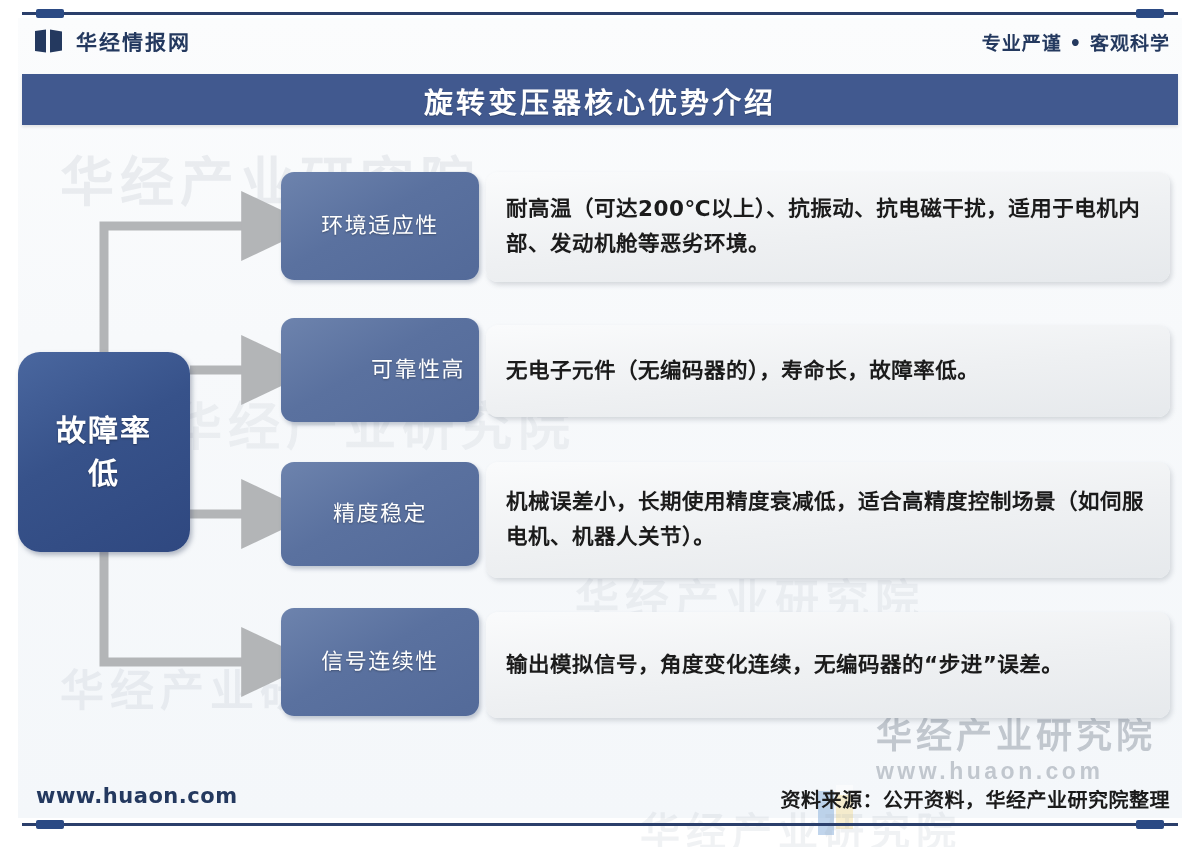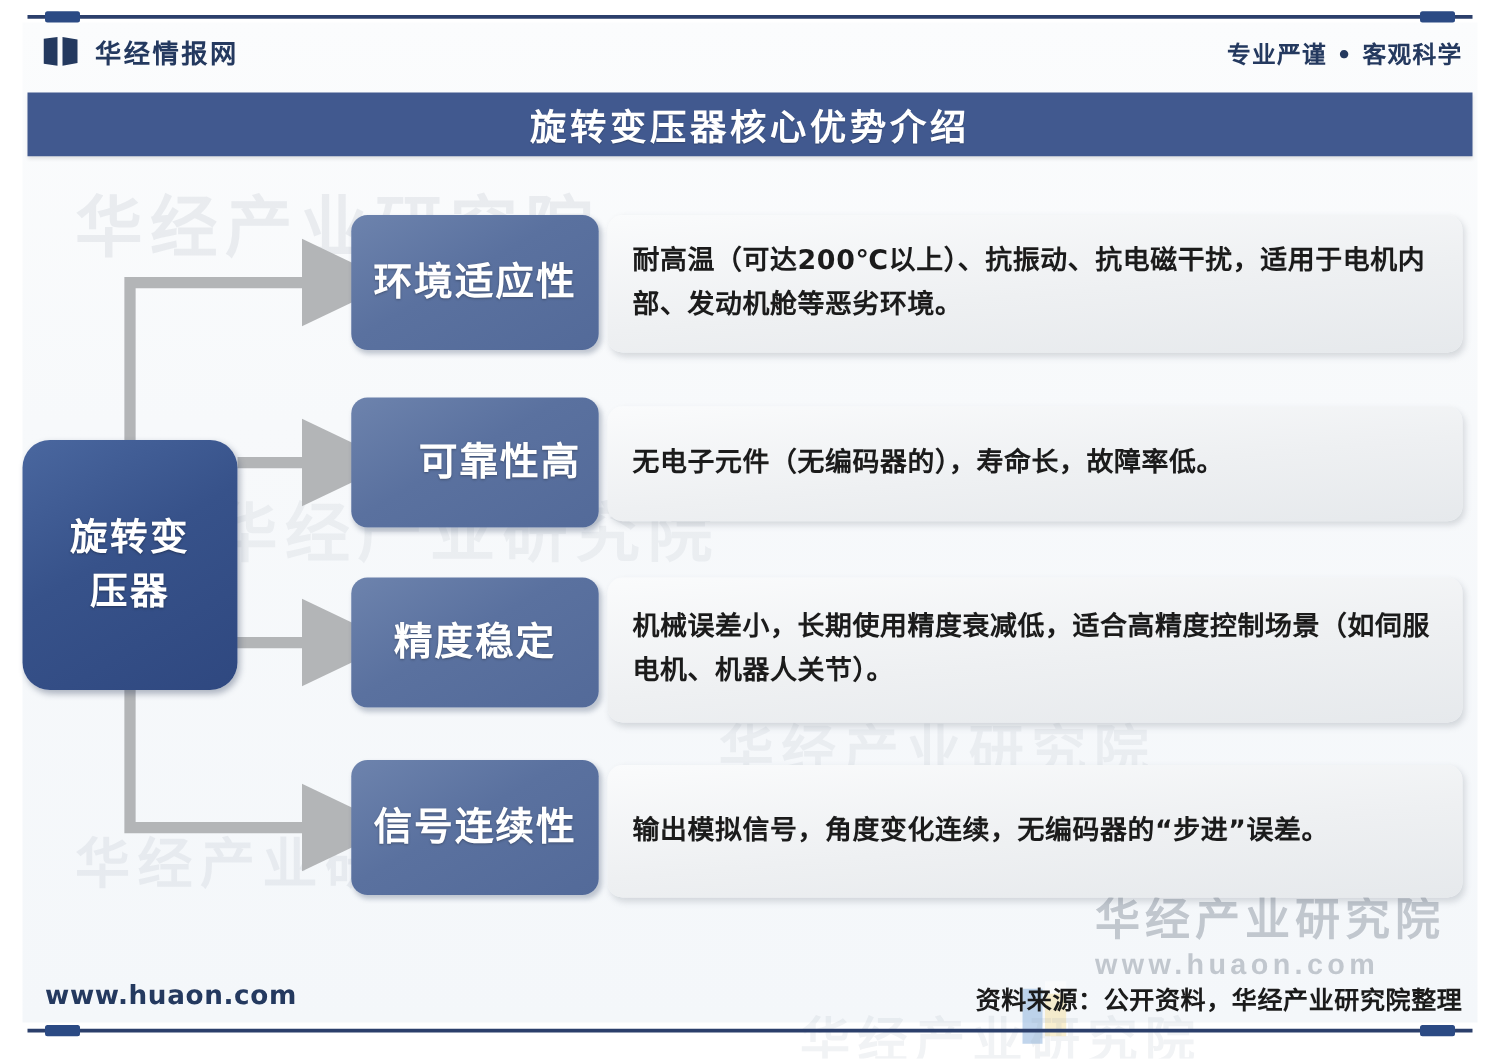--- a/index.html
+++ b/index.html
@@ -152,21 +152,21 @@
     align-items: center;
     justify-content: center;
     z-index: 6;
     box-shadow: 0 2px 3px rgba(0,0,0,0.10);
   }
   .title-banner .title-text {
     font-size: 29px;
     font-weight: 700;
     color: #ffffff;
     letter-spacing: 3px;
-    font-family: Liberation Mono, monospace;
+    font-family: Liberation Serif, serif;
     text-shadow: 0 1px 1px rgba(0,0,0,0.25);
   }
 
   
   .diagram {
     position: absolute;
     left: 0;
     top: 0;
     width: 1200px;
     height: 847px;
@@ -215,22 +215,22 @@
     width: 198px;
     border-radius: 13px;
     background: linear-gradient(150deg, #6d83ad 0%, #5a719f 45%, #536a99 100%);
     box-shadow: 2px 3px 4px rgba(60,75,105,0.30);
     display: flex;
     align-items: center;
     justify-content: center;
     z-index: 5;
   }
   .branch-box .branch-label {
-    font-size: 31px;
-    font-weight: 700;
+    font-size: 22px;
+    font-weight: 400;
     color: #ffffff;
     line-height: 1.42;
     text-align: center;
     letter-spacing: 1.5px;
     font-family: "DejaVu Sans", "Liberation Sans", sans-serif;
     text-shadow: 0 1px 2px rgba(0,0,0,0.30);
     padding: 0 14px;
   }
 
   
@@ -343,21 +343,21 @@
 
       <path d="M104,474 L104,514 L252,514" marker-end="url(#arrow)"></path>
 
       <path d="M104,474 L104,662 L252,662" marker-end="url(#arrow)"></path>
     </g>
   </svg>
 
   <div class="diagram">
 
     <div class="root-node">
-      <span class="root-label">旋转变压器</span>
+      <span class="root-label">故障率低</span>
     </div>
 
     <div class="branch-box row1">
       <span class="branch-label">环境适应性</span>
     </div>
     <div class="desc-panel panel1">
       <span class="desc-text">耐高温（可达200℃以上）、抗振动、抗电磁干扰，适用于电机内部、发动机舱等恶劣环境。</span>
     </div>
 
     <div class="branch-box row2">

